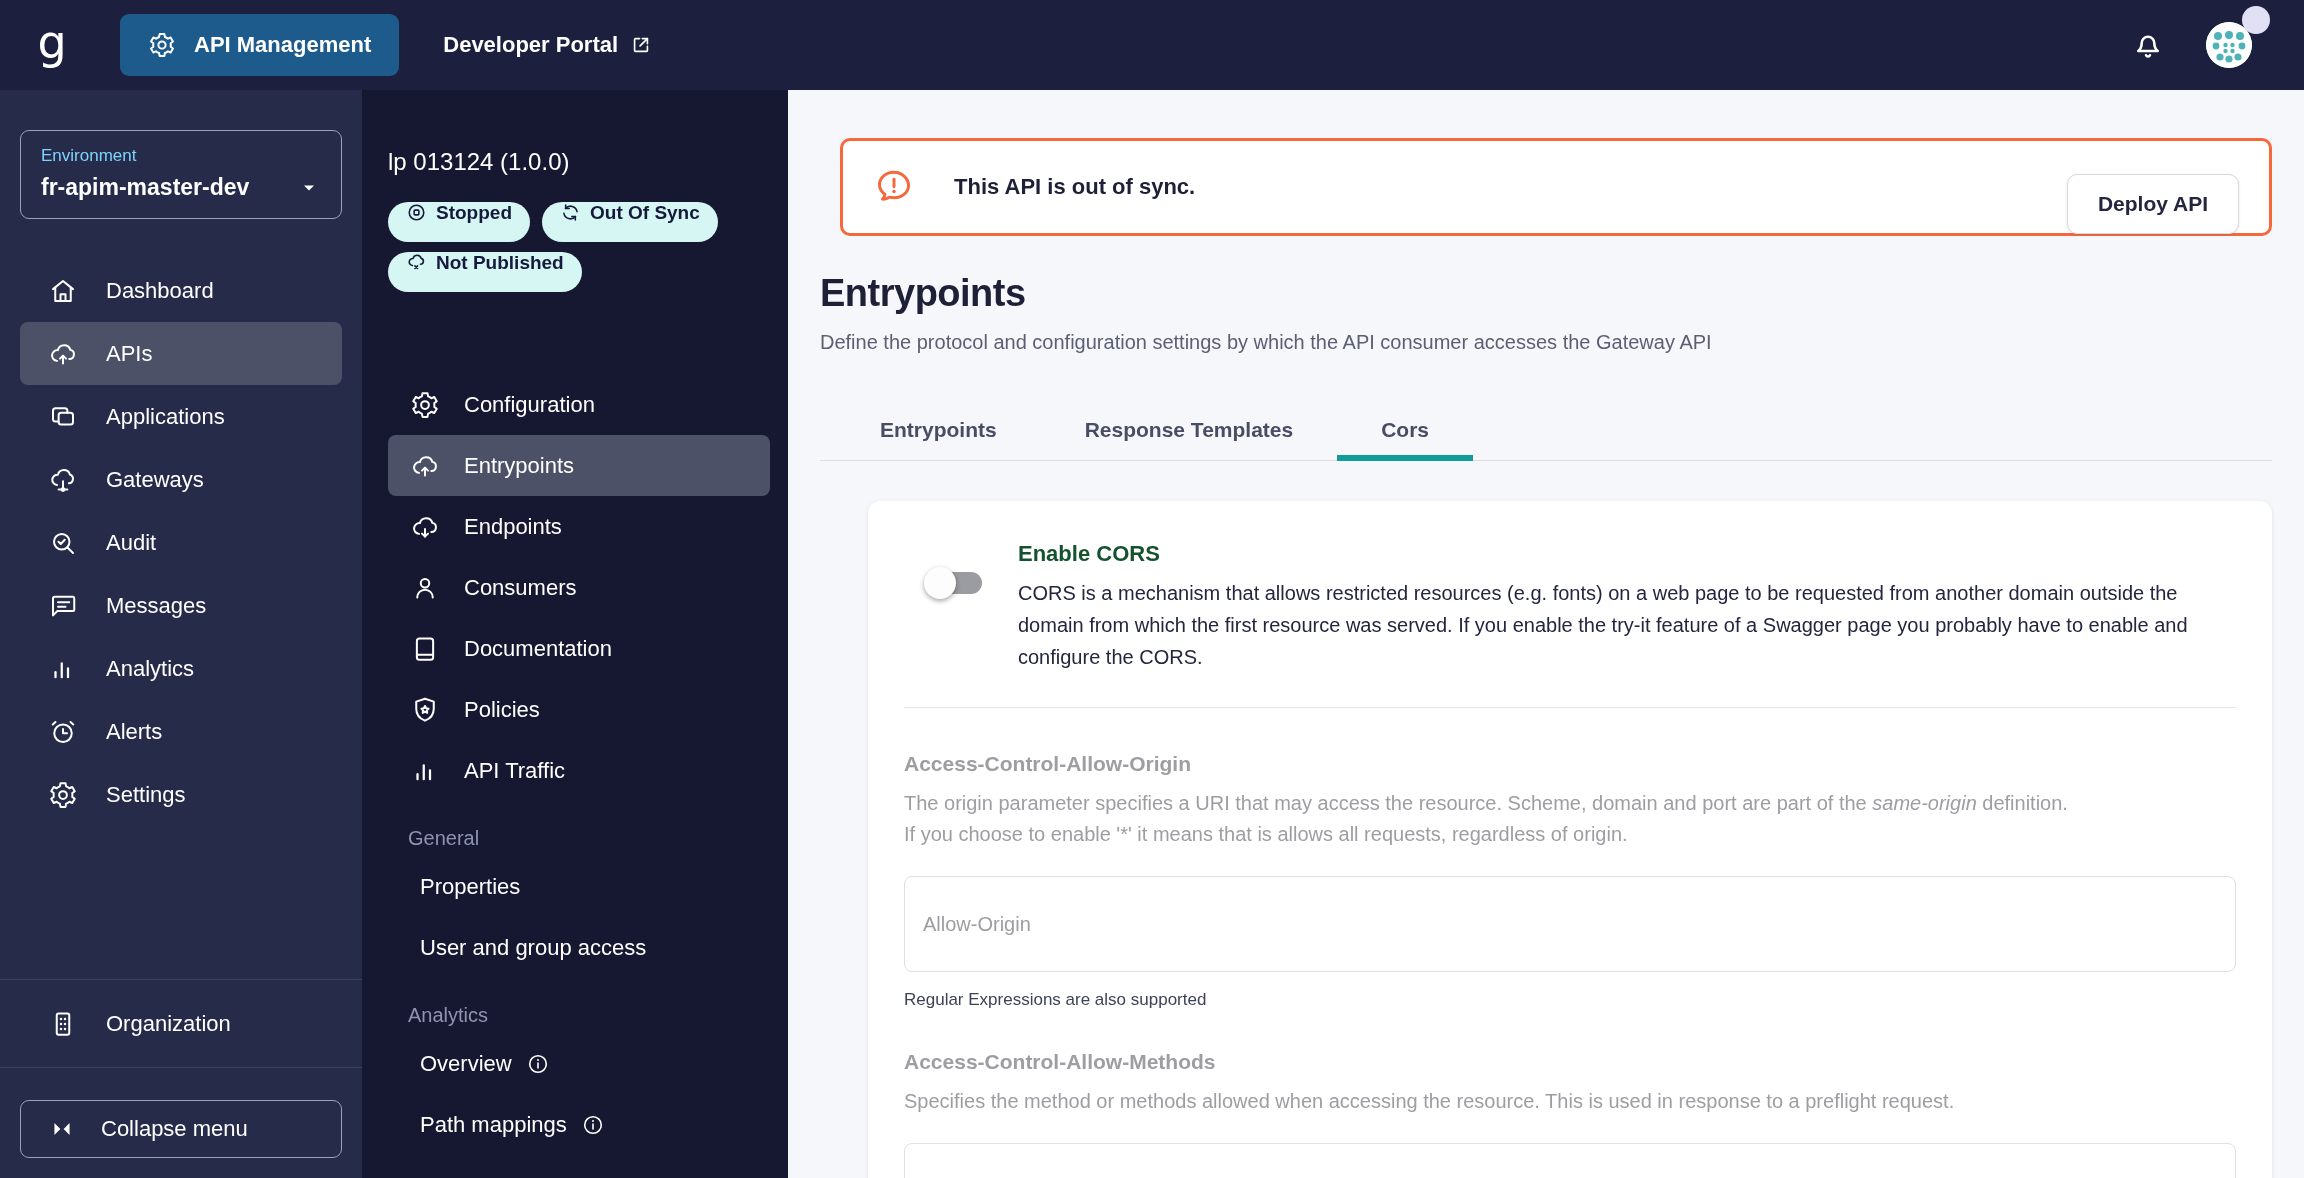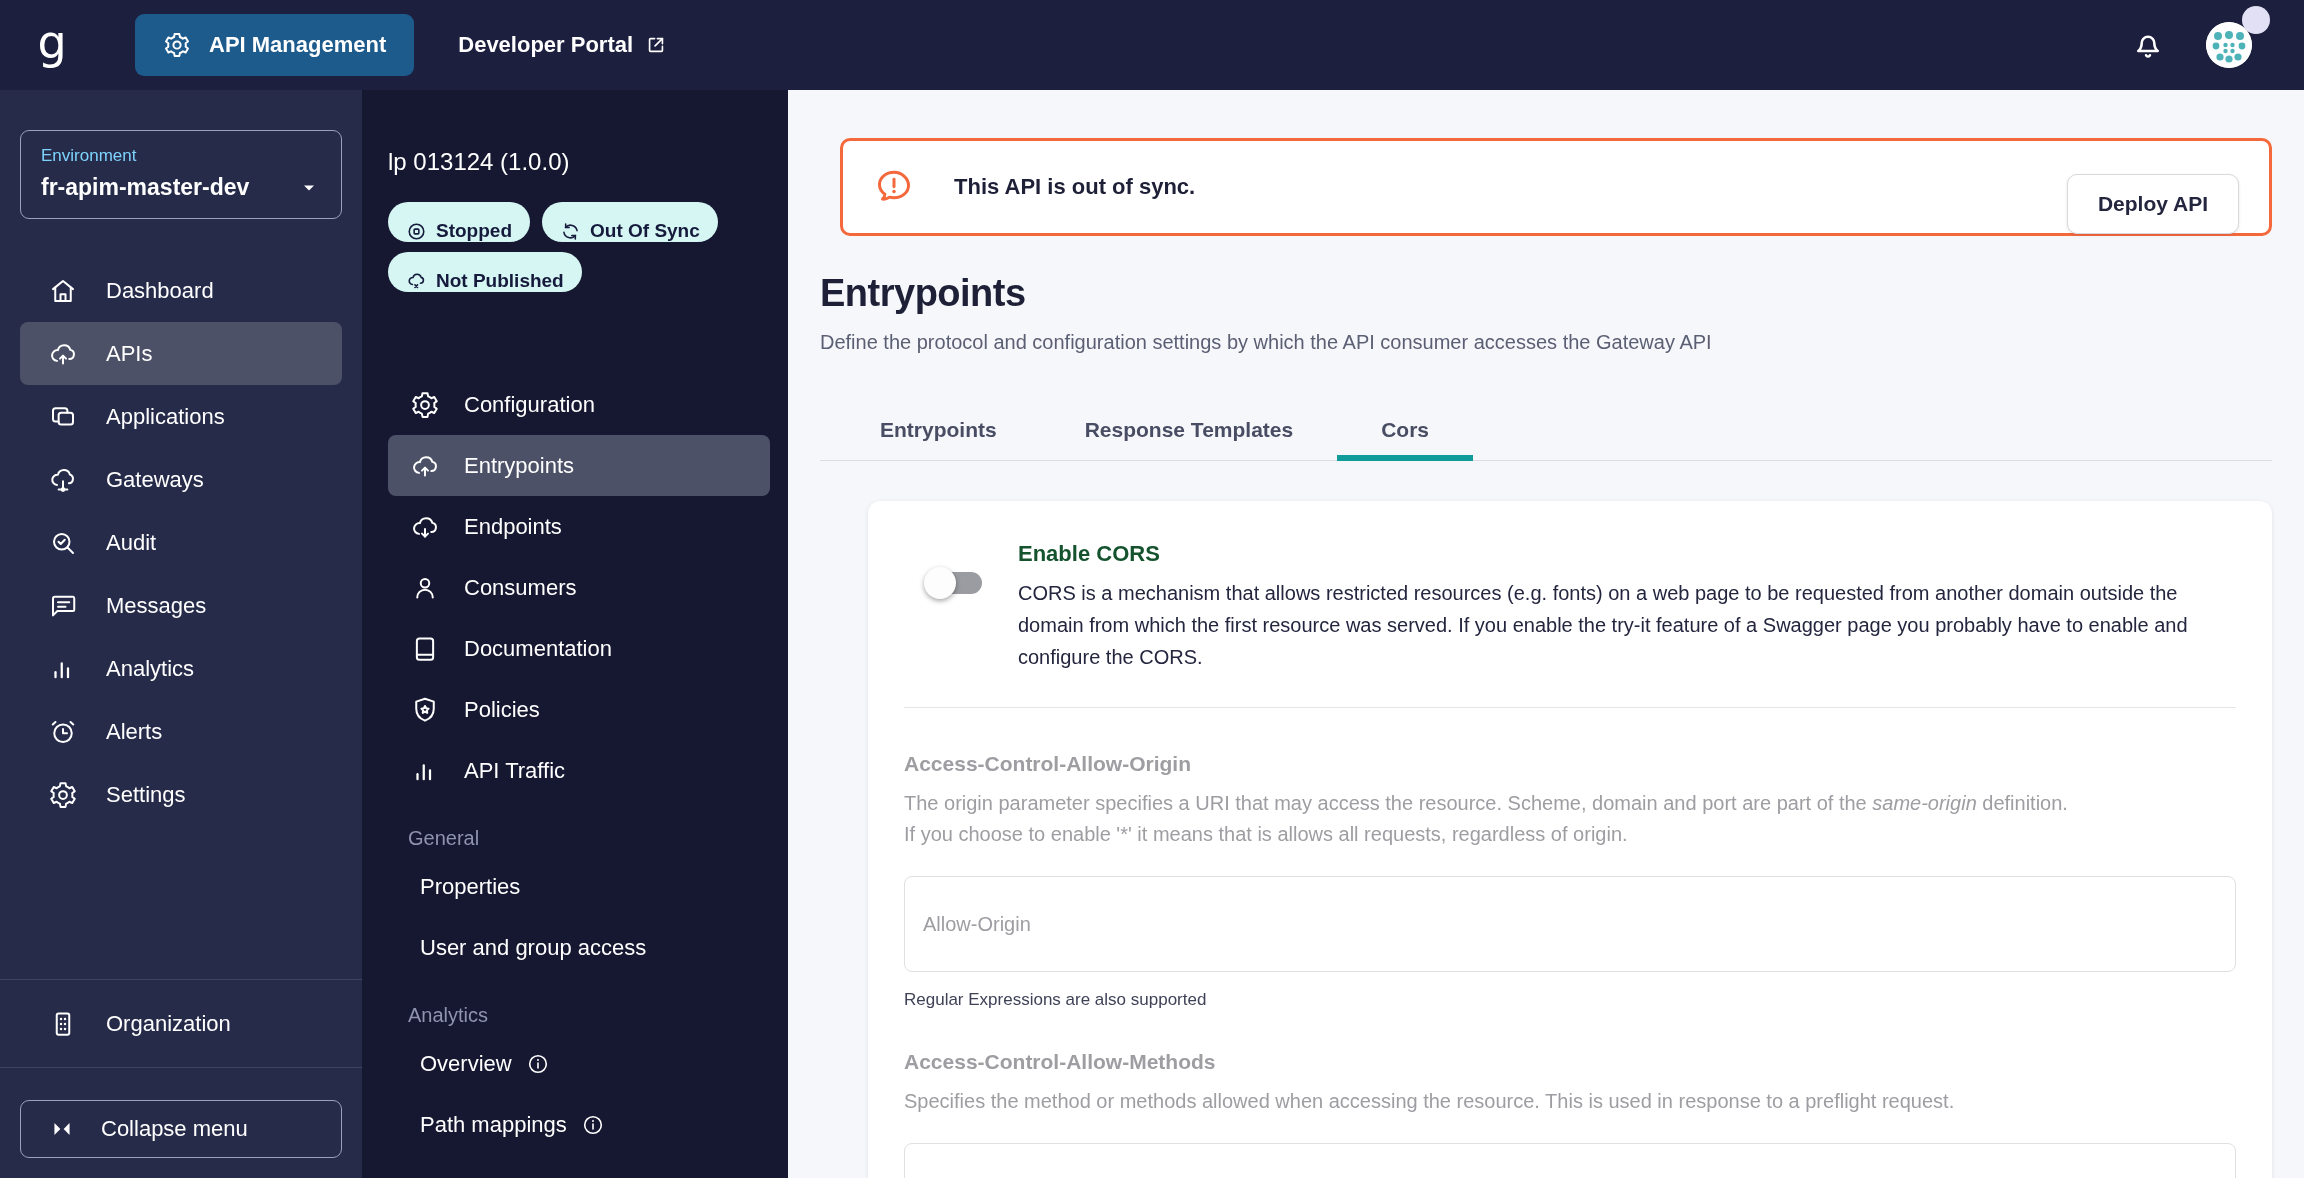--- a/index.html
+++ b/index.html
@@ -18,21 +18,21 @@
     background: #1c1f3e;
     display: flex; align-items: center;
     padding: 0 26px 0 30px;
   }
   .logo {
     color: #fff; font-size: 46px; font-weight: 500; line-height: 1;
     font-family: "DejaVu Sans", sans-serif;
     width: 44px; text-align: center; margin-top: -6px;
   }
   .apim-btn {
-    margin-left: 61px;
+    margin-left: 46px;
     background: #1d5b8c; color: #fff; border: none; border-radius: 9px;
     height: 62px; padding: 0 28px;
     display: flex; align-items: center; gap: 16px;
     font-family: inherit; font-size: 22px; font-weight: 700; cursor: pointer;
   }
   .devportal {
     margin-left: 44px; color: #fff; text-decoration: none;
     display: flex; align-items: center; gap: 12px;
     font-size: 22px; font-weight: 700; cursor: pointer;
     background: none; border: none; font-family: inherit;
@@ -90,21 +90,21 @@
   .api-sidebar {
     width: 426px; flex: 0 0 426px;
     background: #161831; color: #fff;
     padding: 58px 18px 0 26px; overflow: hidden;
   }
   .api-title { font-size: 24px; font-weight: 400; }
   .badges { margin-top: 26px; display: flex; flex-wrap: wrap; gap: 10px 12px; max-width: 350px; }
   .badge {
     background: #d5f6f3; color: #151a3c;
     height: 40px; border-radius: 999px; padding: 0 18px;
-    display: inline-flex; align-items: flex-end; gap: 9px;
+    display: inline-flex; align-items: flex-start; gap: 9px;
     font-size: 19px; font-weight: 600;
   }
   .api-nav { margin-top: 82px; }
   .api-nav-item {
     display: flex; align-items: center; gap: 24px;
     height: 61px; padding: 0 22px; border-radius: 8px;
     font-size: 22px; color: #fff; cursor: pointer;
     background: none; border: none; width: 100%; font-family: inherit; text-align: left;
   }
   .api-nav-item.selected { background: #4d5168; }

